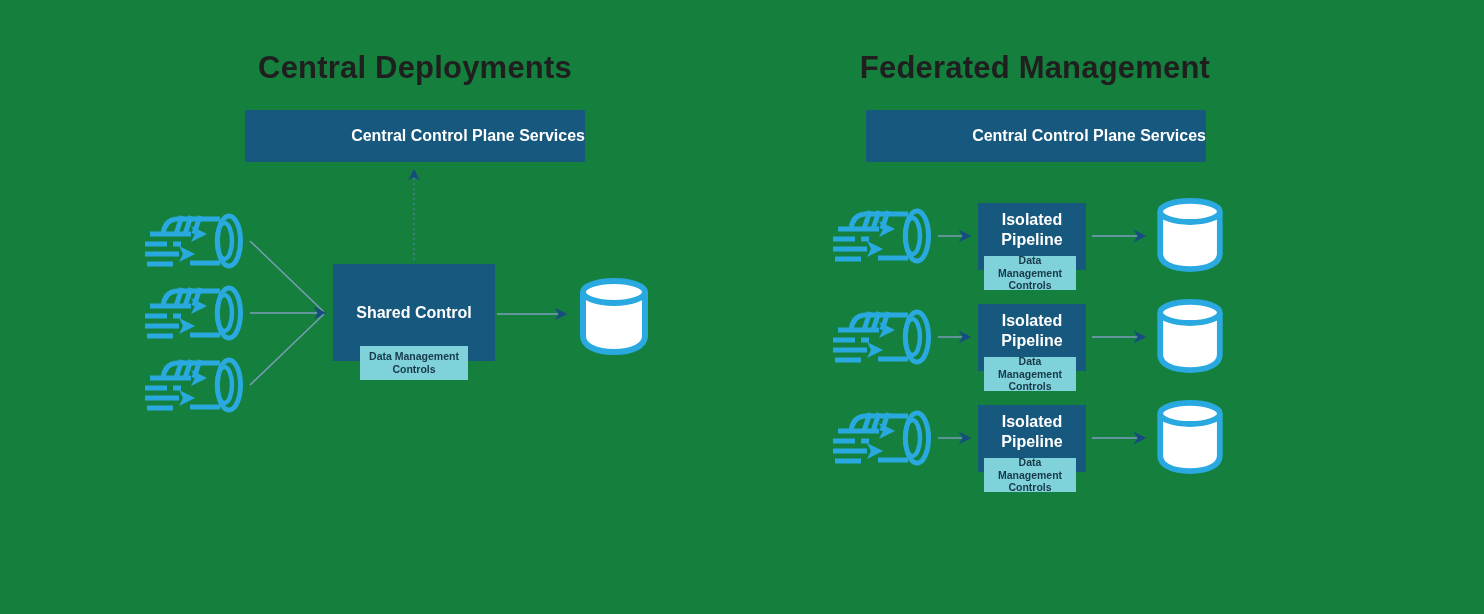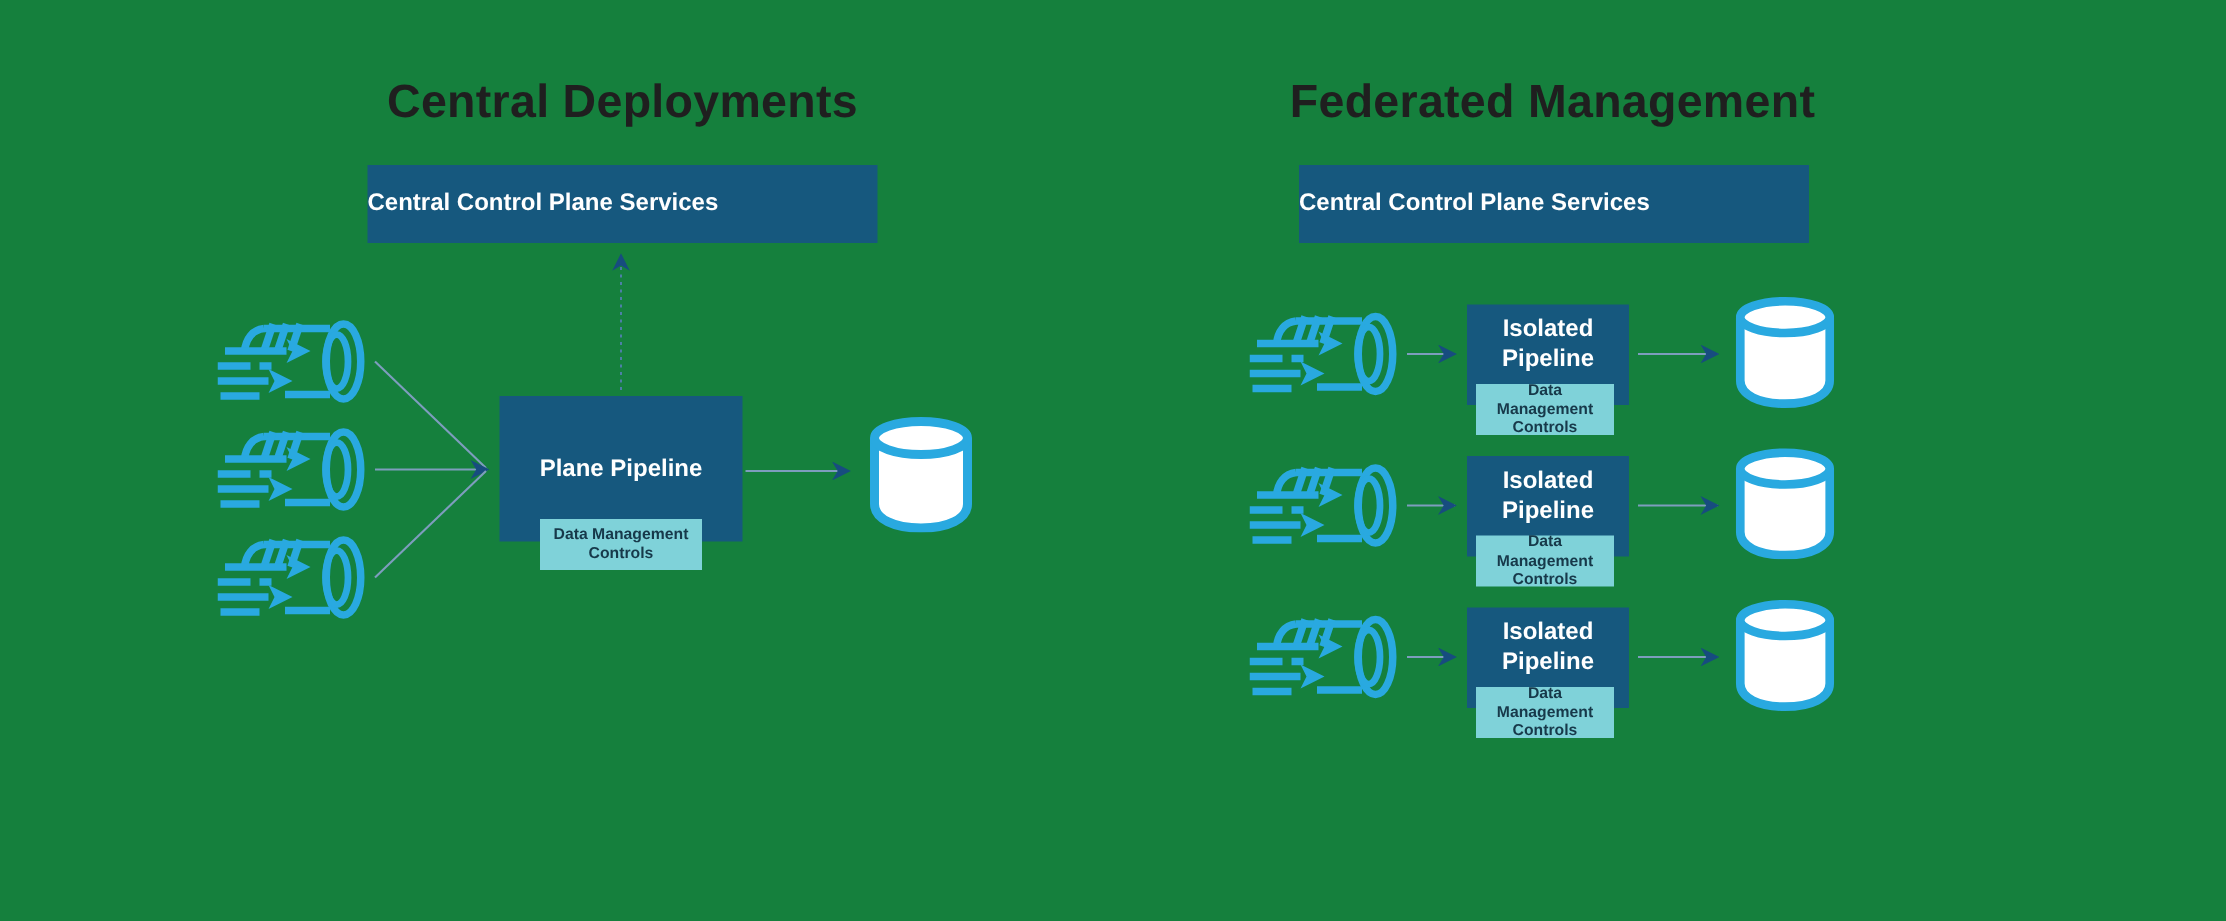--- a/index.html
+++ b/index.html
@@ -23,21 +23,21 @@
   }
   .layer{position:absolute;left:0;top:0;z-index:0;}
   .panel-title{
     position:absolute;z-index:2;
     font-size:31px;font-weight:bold;letter-spacing:.2px;
     color:var(--title-text);text-align:center;line-height:1.05;
   }
   .cp-box{
     position:absolute;z-index:2;
     background:var(--box-dark);
-    display:flex;align-items:center;justify-content:flex-start;
+    display:flex;align-items:center;justify-content:flex-end;
     color:var(--label-text-light);
     font-size:16px;font-weight:bold;text-align:center;
   }
   .dark-box{
     position:absolute;z-index:2;
     background:var(--box-dark);
     display:flex;align-items:center;justify-content:center;
     color:var(--label-text-light);
     font-size:16px;font-weight:bold;text-align:center;line-height:1.2;
   }
@@ -120,21 +120,21 @@
       <use href="#pipe"></use>
     </svg>
   <svg class="icon-abs" style="left:145px;top:285px;" width="100" height="56">
       <use href="#pipe"></use>
     </svg>
   <svg class="icon-abs" style="left:145px;top:357px;" width="100" height="56">
       <use href="#pipe"></use>
     </svg>
 
   <div class="dark-box" style="left:333px;top:264px;width:162px;height:97px;">
-    <span>Plane Pipeline</span>
+    <span>Shared Control</span>
   </div>
 
   <div class="teal-box" style="left:360px;top:346px;width:108px;height:34px;">
     <span>Data Management Controls</span>
   </div>
 
   <svg class="icon-abs" style="left:577px;top:277px;" width="74" height="78">
       <use href="#db"></use>
     </svg>
 

